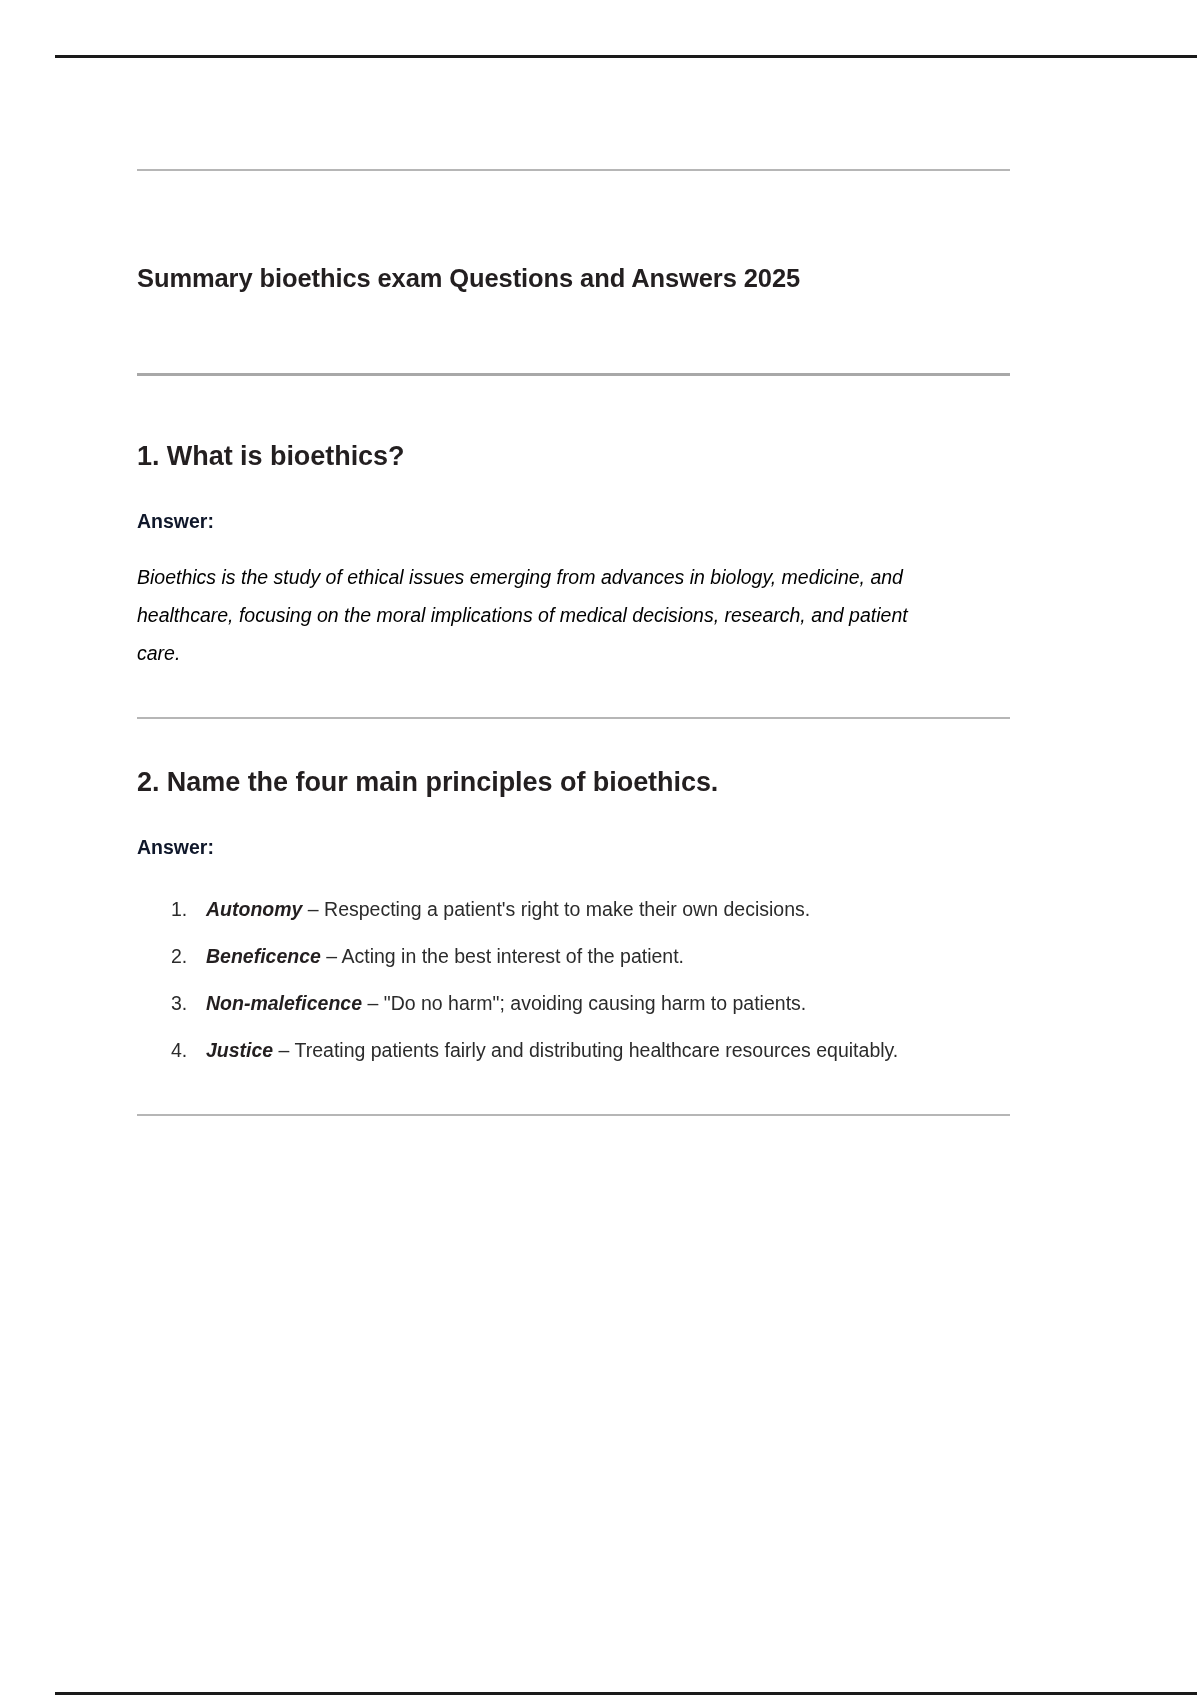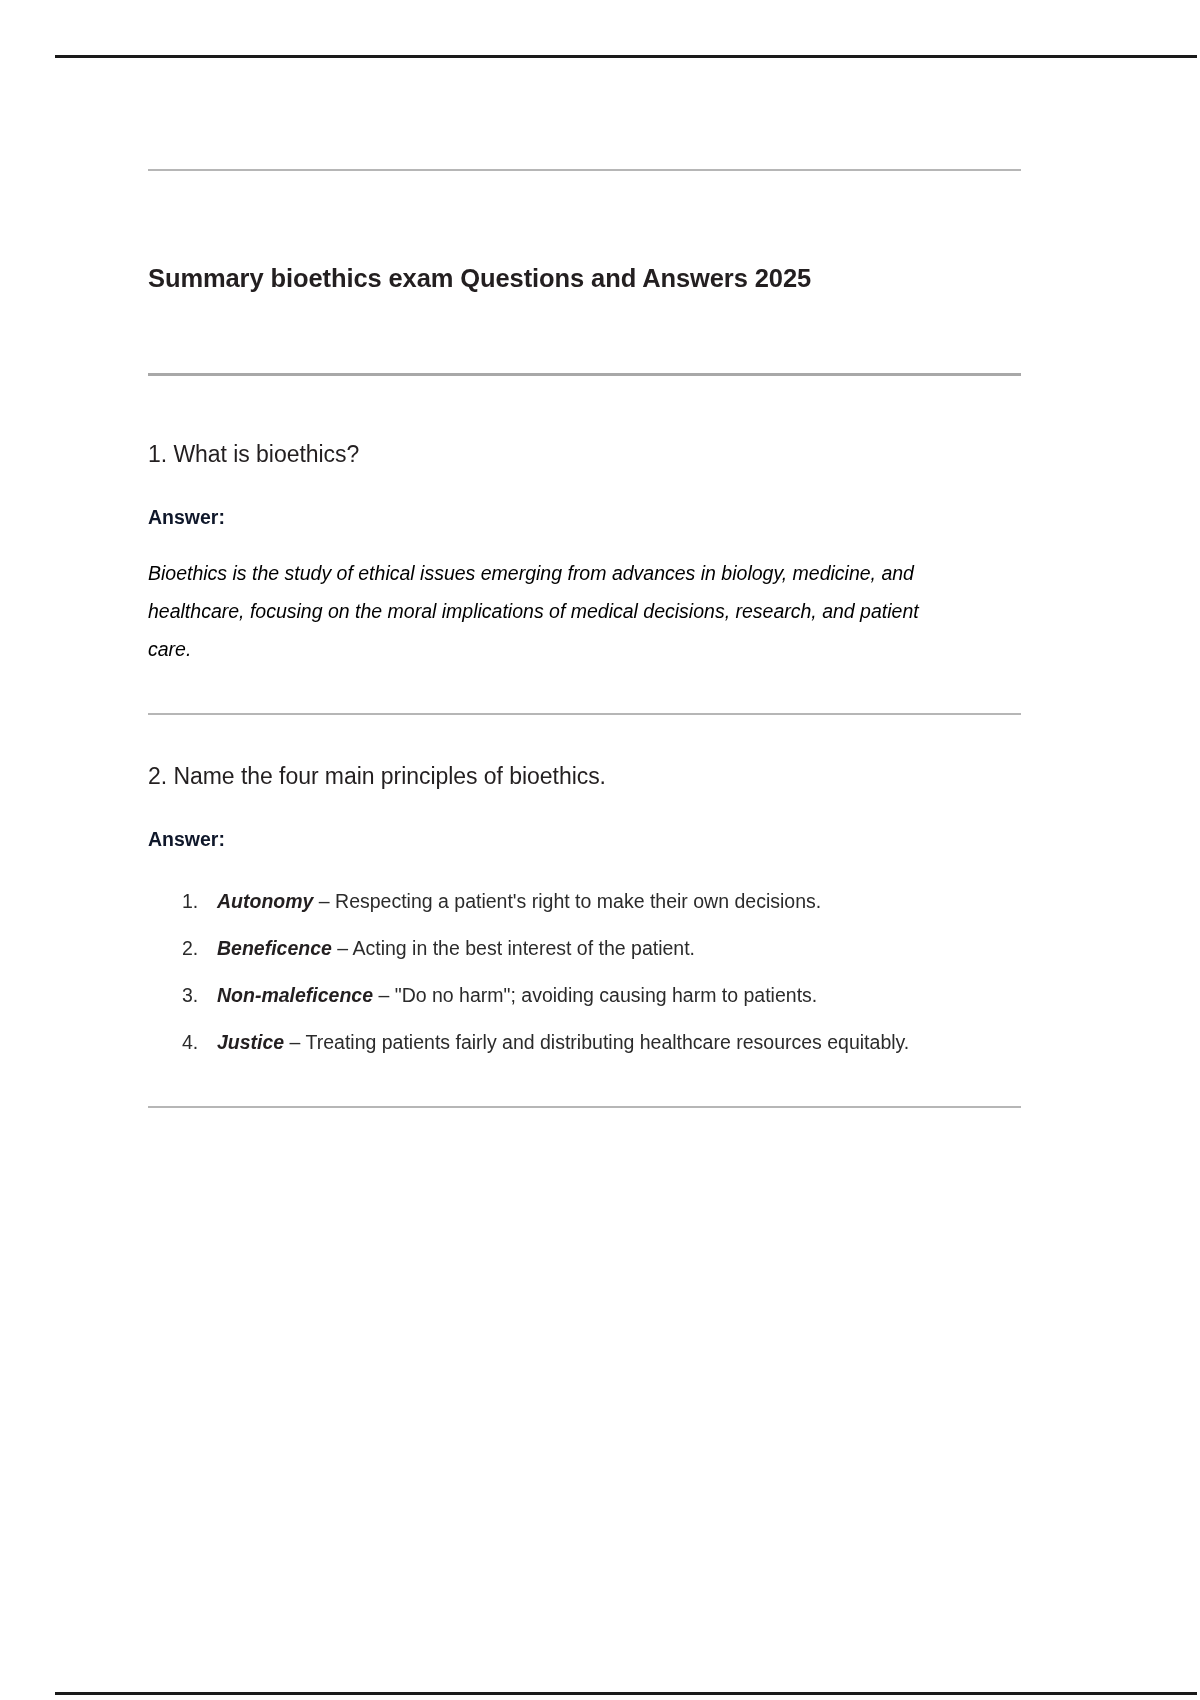--- a/index.html
+++ b/index.html
@@ -24,21 +24,21 @@
     width: 1142px;
     height: 3px;
     background: #1a1a1a;
   }
   .edge-rule.top    { top: 55px; }
   .edge-rule.bottom { top: 1692px; }
 
   
   .doc-body {
     position: absolute;
-    left: 148px;
+    left: 137px;
     top: 0;
     width: 873px;
   }
 
   
   .rule {
     width: 873px;
     height: 2px;
     background: #b6b6b6;
     border: 0;
@@ -52,22 +52,22 @@
   .doc-title {
     font-size: 25.5px;
     font-weight: bold;
     letter-spacing: -0.1px;
     color: #231f20;
     white-space: nowrap;
   }
 
   
   .q-heading {
-    font-size: 23px;
-    font-weight: normal;
+    font-size: 27px;
+    font-weight: bold;
     color: #231f20;
     letter-spacing: -0.05px;
   }
 
   
   .ans-label {
     font-size: 19.5px;
     font-weight: bold;
     color: #0f172a;
   }

